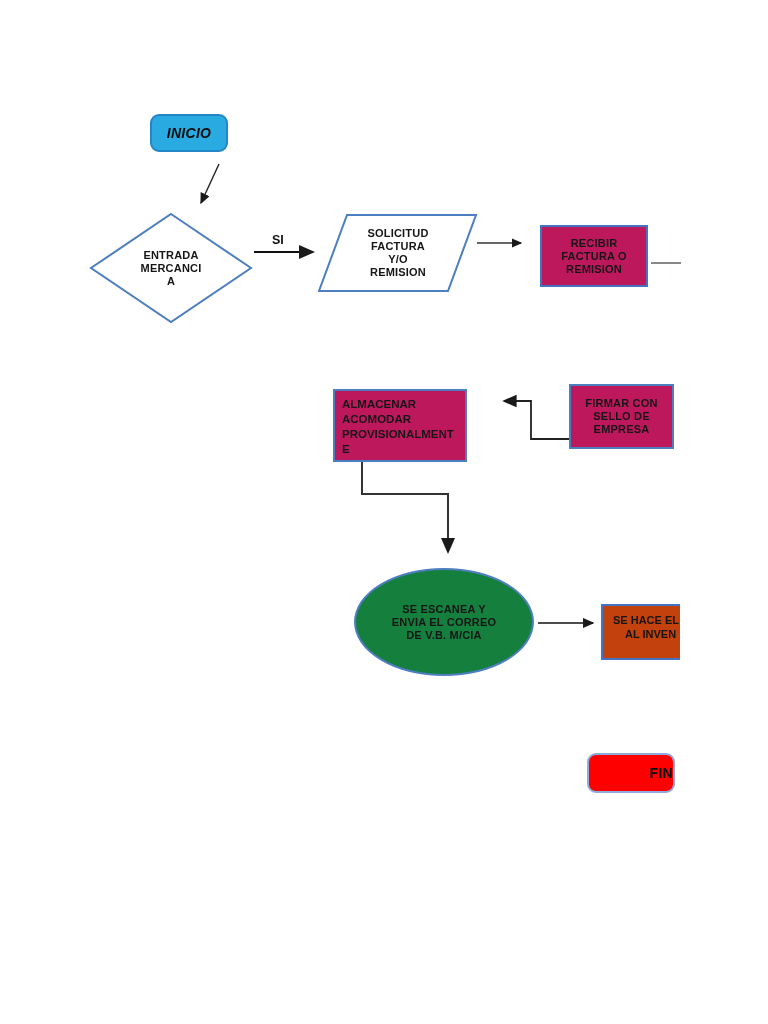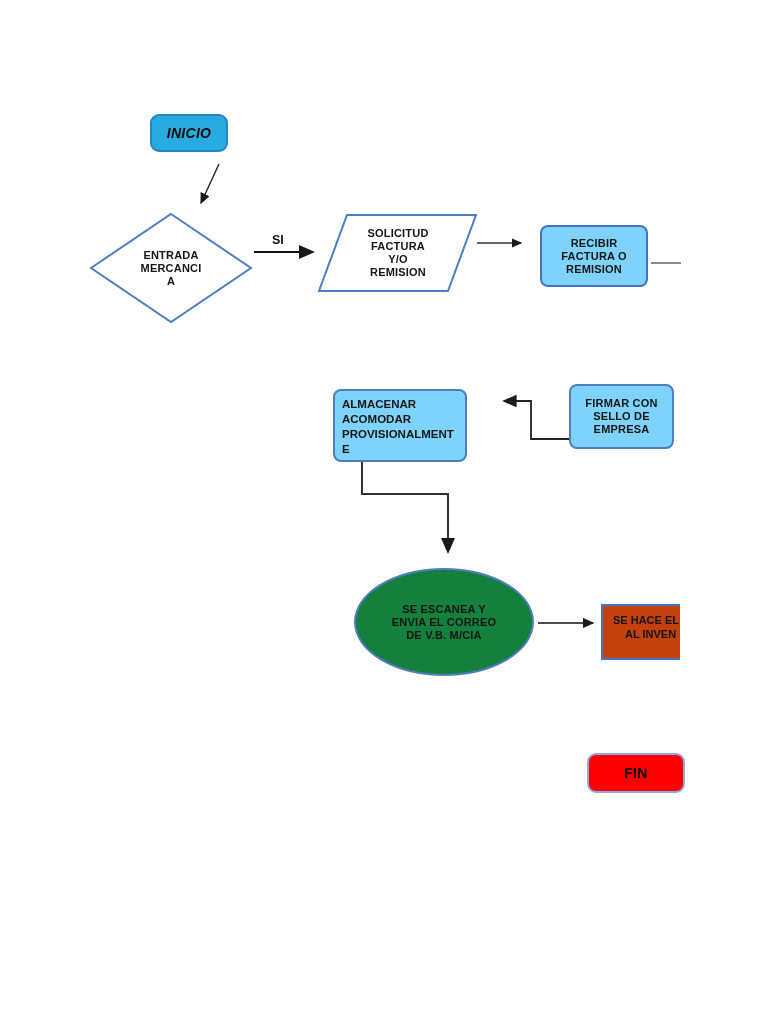--- a/index.html
+++ b/index.html
@@ -8,21 +8,21 @@
     overflow:hidden;font-family:"Liberation Sans",sans-serif;
     margin:0 auto;
   }
   .node{position:absolute;}
   .lbl{
     position:absolute;inset:0;display:flex;flex-direction:column;
     align-items:center;justify-content:center;text-align:center;
     font-weight:bold;font-size:11px;line-height:13px;color:#151515;
     letter-spacing:.2px;
   }
-  .rect{background:#7dd3fc;box-sizing:border-box;border-radius:8px;}
+  .rect{background:#be185d;box-sizing:border-box;}
   .b-bright{border:2px solid #4472C4;}
   .b-soft{border:2px solid #4d7ebf;}
   .shape-svg{position:absolute;inset:0;}
   .shape-svg polygon{fill:#ffffff;stroke:#4d7ebf;stroke-width:2;}
   .terminal{
     display:flex;align-items:center;justify-content:center;
     font-weight:bold;font-size:14px;color:#0b0b0b;border-radius:9px;
     box-sizing:border-box;letter-spacing:.3px;
   }
   .inicio{border:2px solid #2386C8;font-style:italic;}
@@ -123,17 +123,17 @@
       <div>ENVIA EL CORREO</div>
       <div>DE V.B. M/CIA</div>
     </div>
   </div>
 
   <div class="node clipbox" style="left:601px;top:604px;width:79px;height:56px;">
     <div class="line" style="padding:7px 0 0 10px;">SE HACE EL</div>
     <div class="line" style="padding-left:22px;">AL INVEN</div>
   </div>
 
-  <div class="node terminal fin" style="left: 587px; top: 753px; width: 98px; height: 40px; background-color: rgb(255, 0, 0);">
+  <div class="node terminal fin" style="left: 587px; top: 753px; width: 88px; height: 40px; background-color: rgb(255, 0, 0); justify-content: flex-end;">
     <span>FIN</span>
   </div>
 
 </div>
 
 </body></html>

